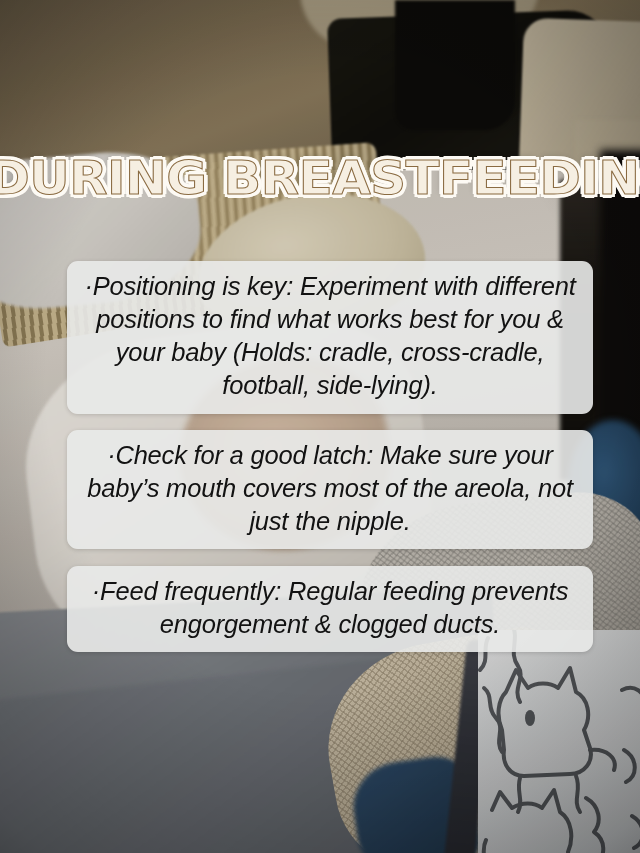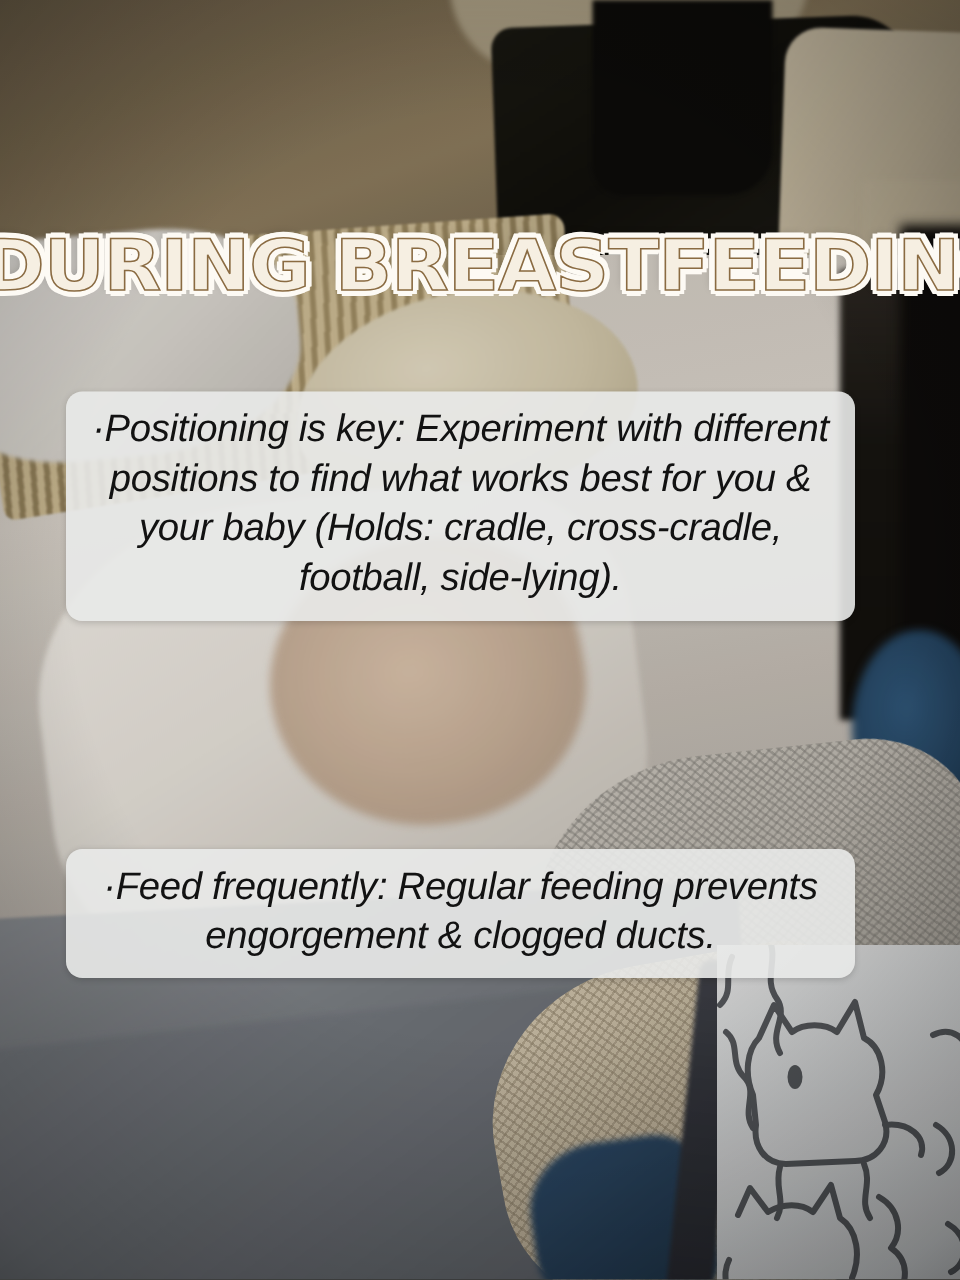--- a/index.html
+++ b/index.html
@@ -235,21 +235,21 @@
       -4px 0 0 #fdfaf4,  4px 0 0 #fdfaf4,
        0 -4px 0 #fdfaf4,  0 4px 0 #fdfaf4,
       -3px -3px 0 #fdfaf4, 3px -3px 0 #fdfaf4,
       -3px 3px 0 #fdfaf4, 3px 3px 0 #fdfaf4,
       -2px -2px 6px rgba(0,0,0,.25);
     white-space: nowrap;
   }
 
   .card {
     position: absolute;
-    left: 44px;
+    left: 67px;
     width: 526px;
     box-sizing: border-box;
     background: rgba(233,234,233,0.90);
     border-radius: 11px;
     padding: 9px 14px 11px;
     text-align: center;
     font-style: italic;
     font-weight: 500;
     font-size: 25.5px;
     line-height: 1.30;
@@ -322,19 +322,22 @@
   <div class="content">
 
     <div class="title-wrap">
       <span class="headline">DURING BREASTFEEDING</span>
     </div>
 
     <div class="card" id="card1">
       <span>·Positioning is key: Experiment with different positions to find what works best for you &amp; your baby (Holds: cradle, cross-cradle, football, side-lying).</span>
     </div>
 
+    <div class="card" id="card2">
+      <span>·Check for a good latch: Make sure your baby’s mouth covers most of the areola, not just the nipple.</span>
+    </div>
 
     <div class="card" id="card3">
       <span>·Feed frequently: Regular feeding prevents engorgement &amp; clogged ducts.</span>
     </div>
 
   </div>
 </div>
 
 </body></html>

